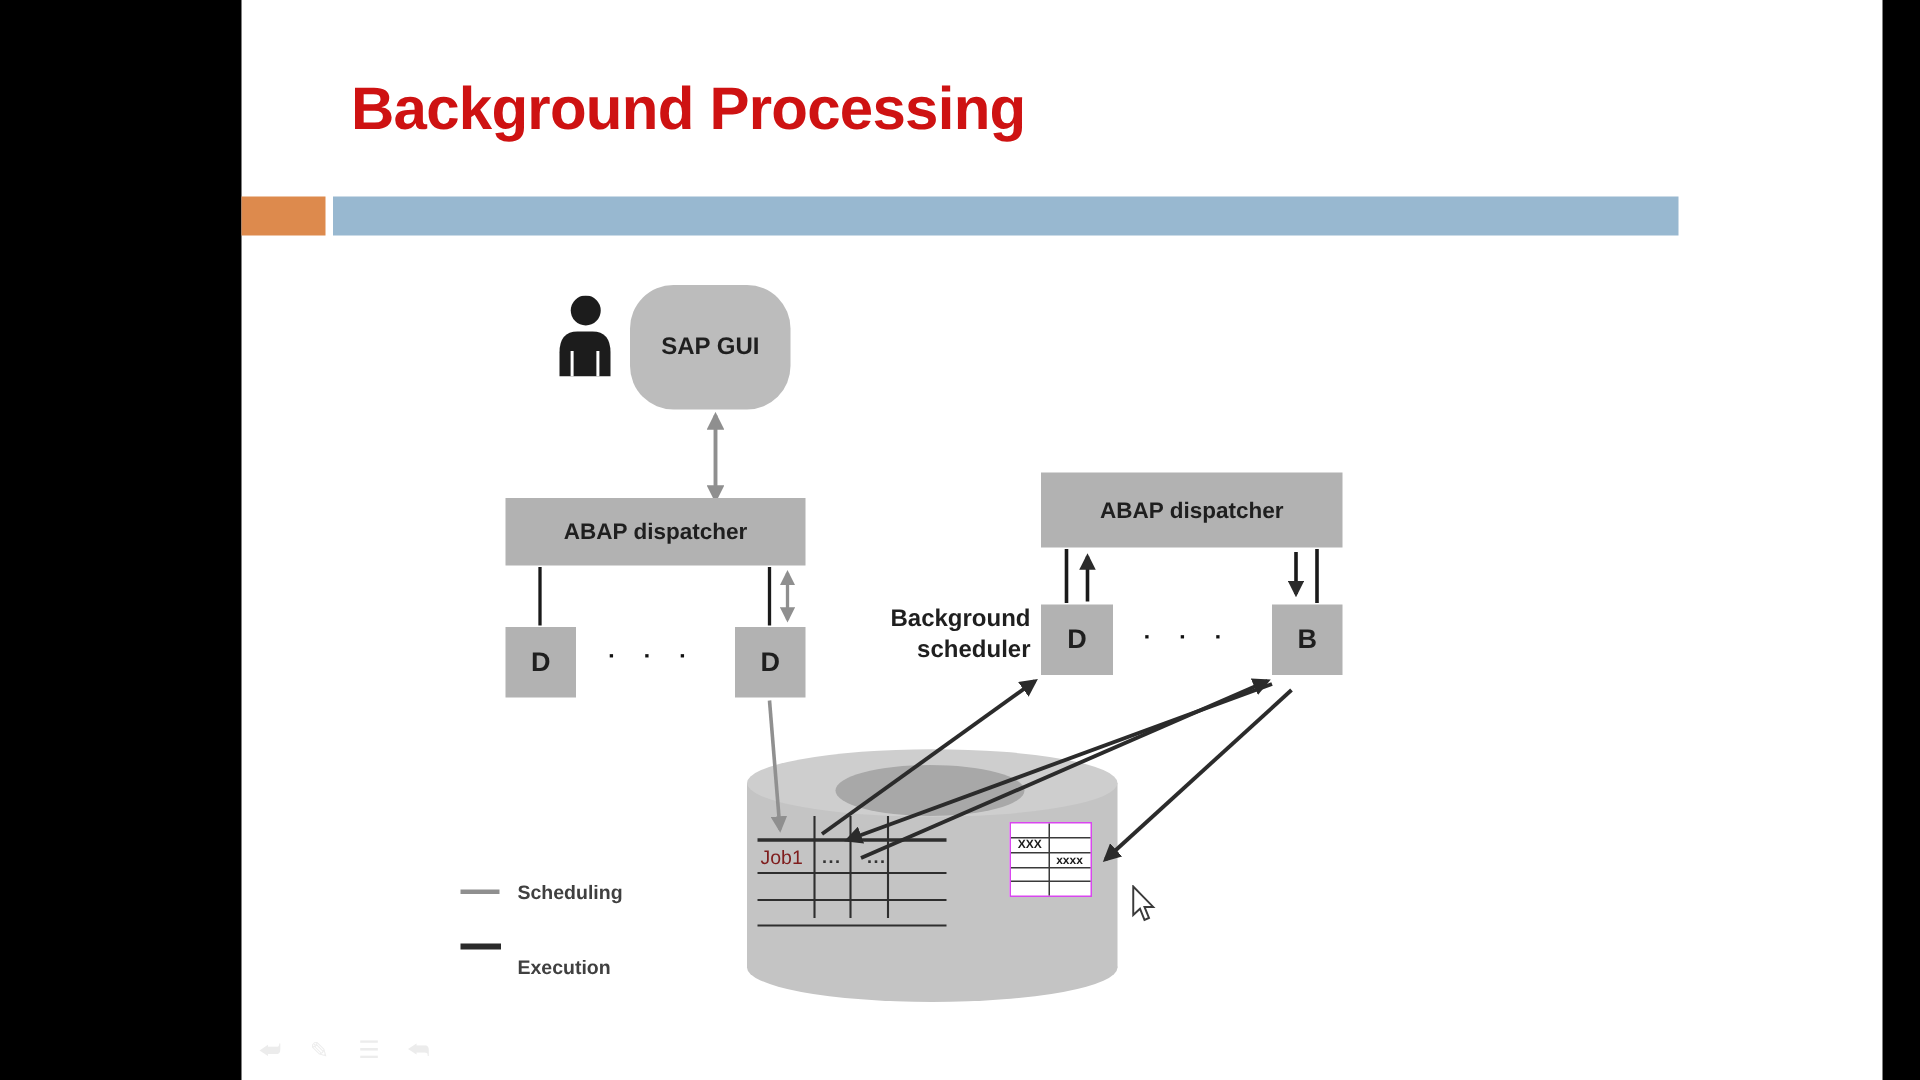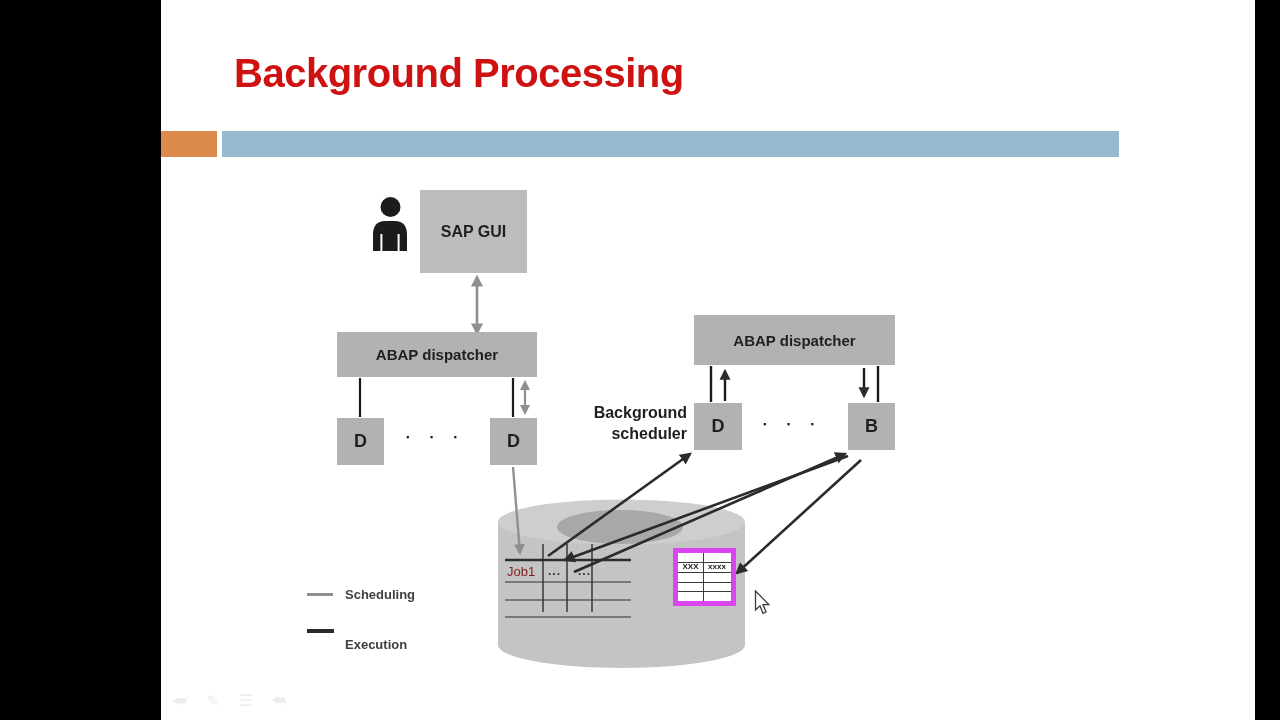--- a/index.html
+++ b/index.html
@@ -23,21 +23,21 @@
 
   
   #diagram-svg { left:0; top:0; width:958px; height:720px; }
 
   
   .node {
     position:absolute; background:var(--box-gray-dark,#b2b2b2);
     display:flex; align-items:center; justify-content:center;
     color:#1f1f1f; font-weight:bold;
   }
-  #sap-gui-box { left:259px; top:190px; width:107px; height:83px; font-size:16px; background:var(--box-gray,#bcbcbc); }
+  #sap-gui-box { left:259px; top:190px; width:107px; height:83px; font-size:16px; background:var(--box-gray,#bcbcbc);border-radius:29px; }
   #dispatcher-left  { left:176px; top:332px; width:200px; height:45px; font-size:15px; }
   #dispatcher-right { left:533px; top:315px; width:201px; height:50px; font-size:15px; }
   #wp-d1 { left:176px; top:418px; width:47px; height:47px; font-size:18px; }
   #wp-d2 { left:329px; top:418px; width:47px; height:47px; font-size:18px; }
   #wp-d3 { left:533px; top:403px; width:48px; height:47px; font-size:18px; }
   #wp-b  { left:687px; top:403px; width:47px; height:47px; font-size:18px; }
 
   .dots { color:#111; font-size:9px; letter-spacing:9px; font-weight:bold; }
   #dots-left  { left:245px; top:432px; }
   #dots-right { left:602px; top:419px; }
@@ -47,21 +47,21 @@
     font-size:16px; font-weight:bold; color:#1f1f1f; line-height:1.3;
   }
 
   
   #job-label { left:346px; top:564px; font-size:13px; font-weight:normal; color:#7f1d1d; }
   .job-cell-dots { font-size:12px; font-weight:bold; color:#333; letter-spacing:1px; }
   #job-dots-1 { left:387px; top:564px; }
   #job-dots-2 { left:417px; top:564px; }
 
   
-  .mini-table { position:absolute; background:#fff; border:5px solid #d946ef; }
+  .mini-table { position:absolute; background:#fff; border:1px solid #d946ef; }
   #spool-top { left:512px; top:548px; width:53px; height:48px; }
   #spool-bottom { left:491px; top:588px; width:105px; height:33px; }
   .mini-line { position:absolute; background:#3a3a3a; }
   .mini-cell {
     position:absolute; font-size:8px; font-weight:bold; color:#1a1a1a;
     text-align:center; line-height:10px; white-space:nowrap;
   }
 
   
   .legend-line { position:absolute; }
@@ -177,21 +177,21 @@
   <div class="abs job-cell-dots" id="job-dots-1">...</div>
   <div class="abs job-cell-dots" id="job-dots-2">...</div>
 
   <div class="mini-table" id="spool-top">
     <div class="mini-line" style="left:25px; top:0; width:1px; height:48px;"></div>
     <div class="mini-line" style="left:0; top:9px; width:53px; height:1px;"></div>
     <div class="mini-line" style="left:0; top:19px; width:53px; height:1px;"></div>
     <div class="mini-line" style="left:0; top:29px; width:53px; height:1px;"></div>
     <div class="mini-line" style="left:0; top:38px; width:53px; height:1px;"></div>
     <div class="mini-cell" style="left:0; top:9px; width:25px;">XXX</div>
-    <div class="mini-cell" style="left:26px; top:9px; width:26px;">xxxx</div>
+    <div class="mini-cell" style="left:26px; top:20px; width:26px;">xxxx</div>
   </div>
 
   <div class="legend-line" id="legend-line-scheduling"></div>
   <div class="legend-label" id="legend-label-scheduling">Scheduling</div>
   <div class="legend-line" id="legend-line-execution"></div>
   <div class="legend-label" id="legend-label-execution">Execution</div>
 
   <div class="ghost-ctrl" id="ctrl-prev">⮨</div>
   <div class="ghost-ctrl" id="ctrl-pen">✎</div>
   <div class="ghost-ctrl" id="ctrl-menu">☰</div>

